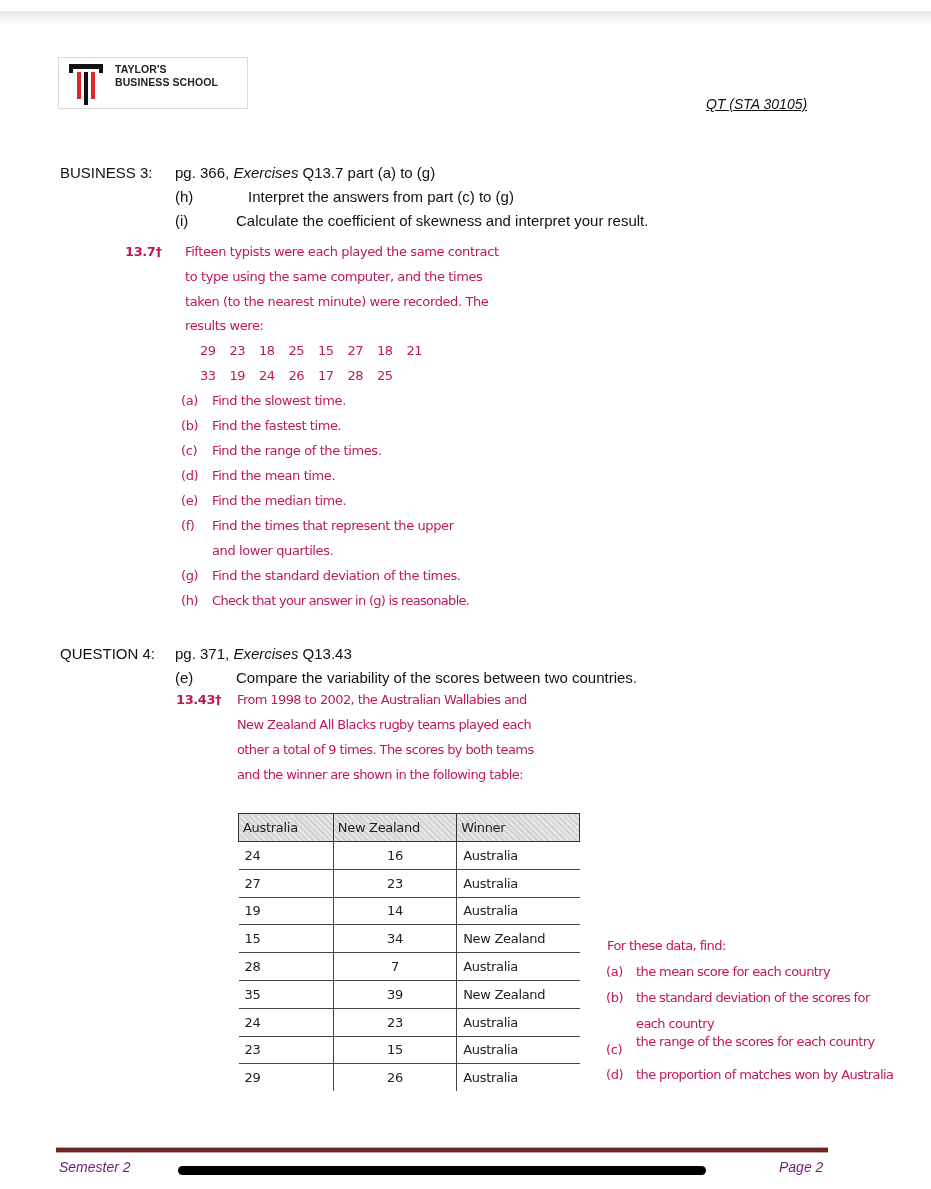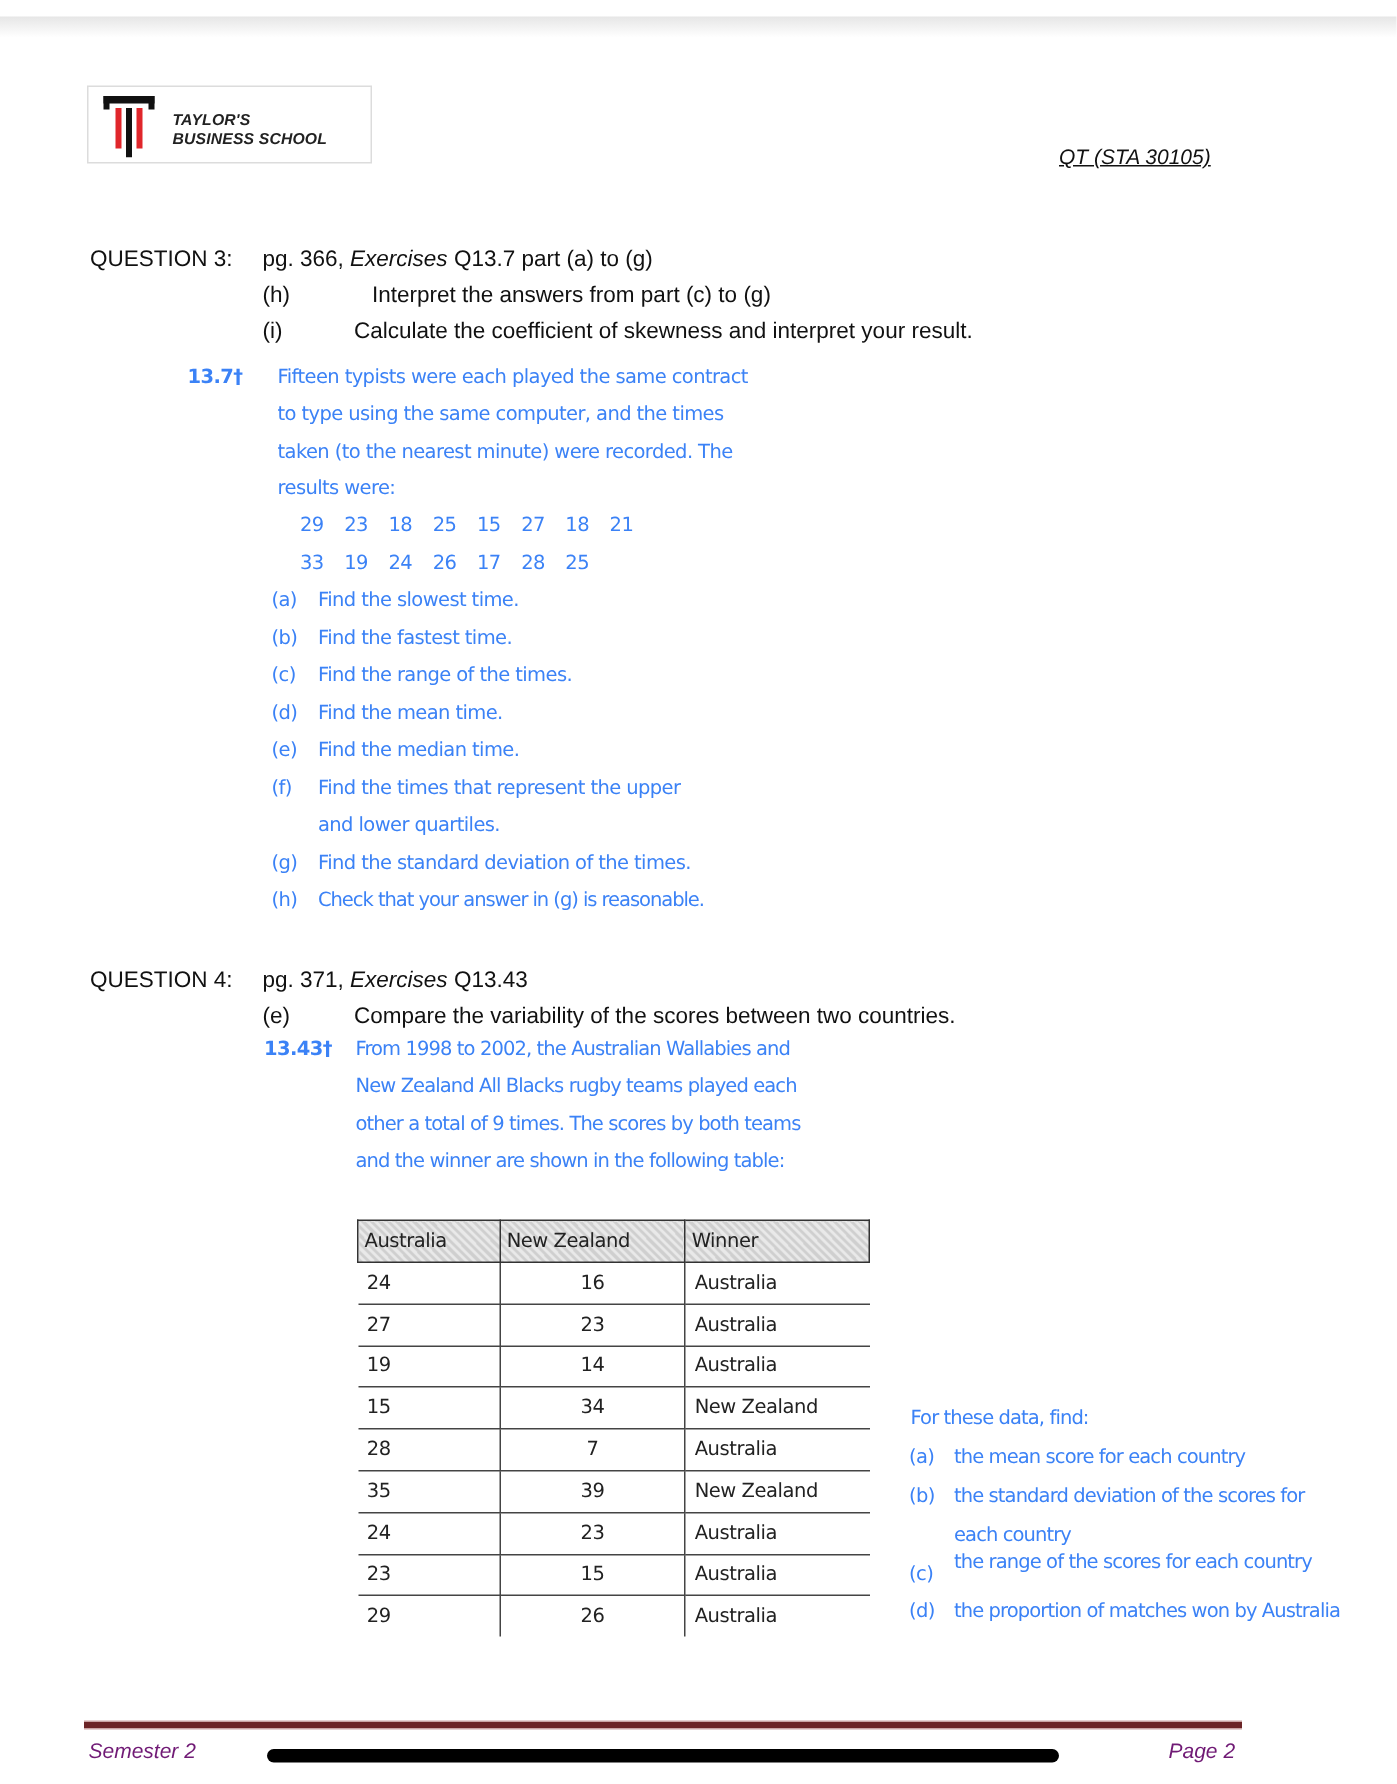--- a/index.html
+++ b/index.html
@@ -14,33 +14,32 @@
     }
     .abs { position: absolute; }
 
     
     .logo-box {
       position: absolute; left: 58px; top: 57px; width: 190px; height: 52px;
       border: 1px solid #dcdcdc; box-sizing: border-box; background: #fff;
     }
     .logo-mark { position: absolute; left: 9px; top: 5px; width: 36px; height: 42px; }
     .logo-text {
-      position: absolute; left: 56px; top: 16px;
+      position: absolute; left: 56px; top: 5px;
       font-weight: bold; font-size: 10.5px; line-height: 13px; color: #222;
       letter-spacing: 0.1px;
-      font-style: italic;
     }
 
     .course-code {
       position: absolute; left: 706px; top: 96px;
       font-style: italic; font-size: 14px; text-decoration: underline; color: #111;
     }
 
     .calibri { font-family: "Liberation Sans", sans-serif; font-size: 15px; color: #111; }
-    .book { font-family: "DejaVu Sans", sans-serif; font-size: 13px; color: #3b82f6; letter-spacing: -0.4px; }
+    .book { font-family: "DejaVu Sans", sans-serif; font-size: 13px; color: #be185d; letter-spacing: -0.4px; }
     .bold { font-weight: bold; }
     .ital { font-style: italic; }
 
     
     .score-table {
       position: absolute; left: 238px; top: 813px; width: 342px;
       border-collapse: collapse; font-family: "DejaVu Sans", sans-serif; font-size: 13px; color: #222;
       letter-spacing: -0.3px;
     }
     .score-table th {
@@ -84,21 +83,21 @@
     <rect x="16" y="9" width="4" height="33" fill="#111"></rect>
     <rect x="23" y="9" width="4" height="27" fill="#e0262b"></rect>
   </svg>
   <div class="logo-text">
     <div>TAYLOR'S</div>
     <div>BUSINESS SCHOOL</div>
   </div>
 </div>
 <div class="course-code">QT (STA 30105)</div>
 
-<div class="abs calibri" style="left:60px; top:164px;">QUESTION 3:</div>
+<div class="abs calibri" style="left:60px; top:164px;">BUSINESS 3:</div>
 <div class="abs calibri" style="left:175px; top:164px;">
   <span>pg. 366, </span><span class="ital">Exercises</span><span> Q13.7 part (a) to (g)</span>
 </div>
 <div class="abs calibri" style="left:175px; top:188px;">(h)</div>
 <div class="abs calibri" style="left:248px; top:188px;">Interpret the answers from part (c) to (g)</div>
 <div class="abs calibri" style="left:175px; top:212px;">(i)</div>
 <div class="abs calibri" style="left:236px; top:212px;">Calculate the coefficient of skewness and interpret your result.</div>
 
 <div class="abs book bold" style="left:125px; top:244px;">13.7†</div>
 <div class="abs book" style="left:185px; top:244px;">Fifteen typists were each played the same contract</div>

